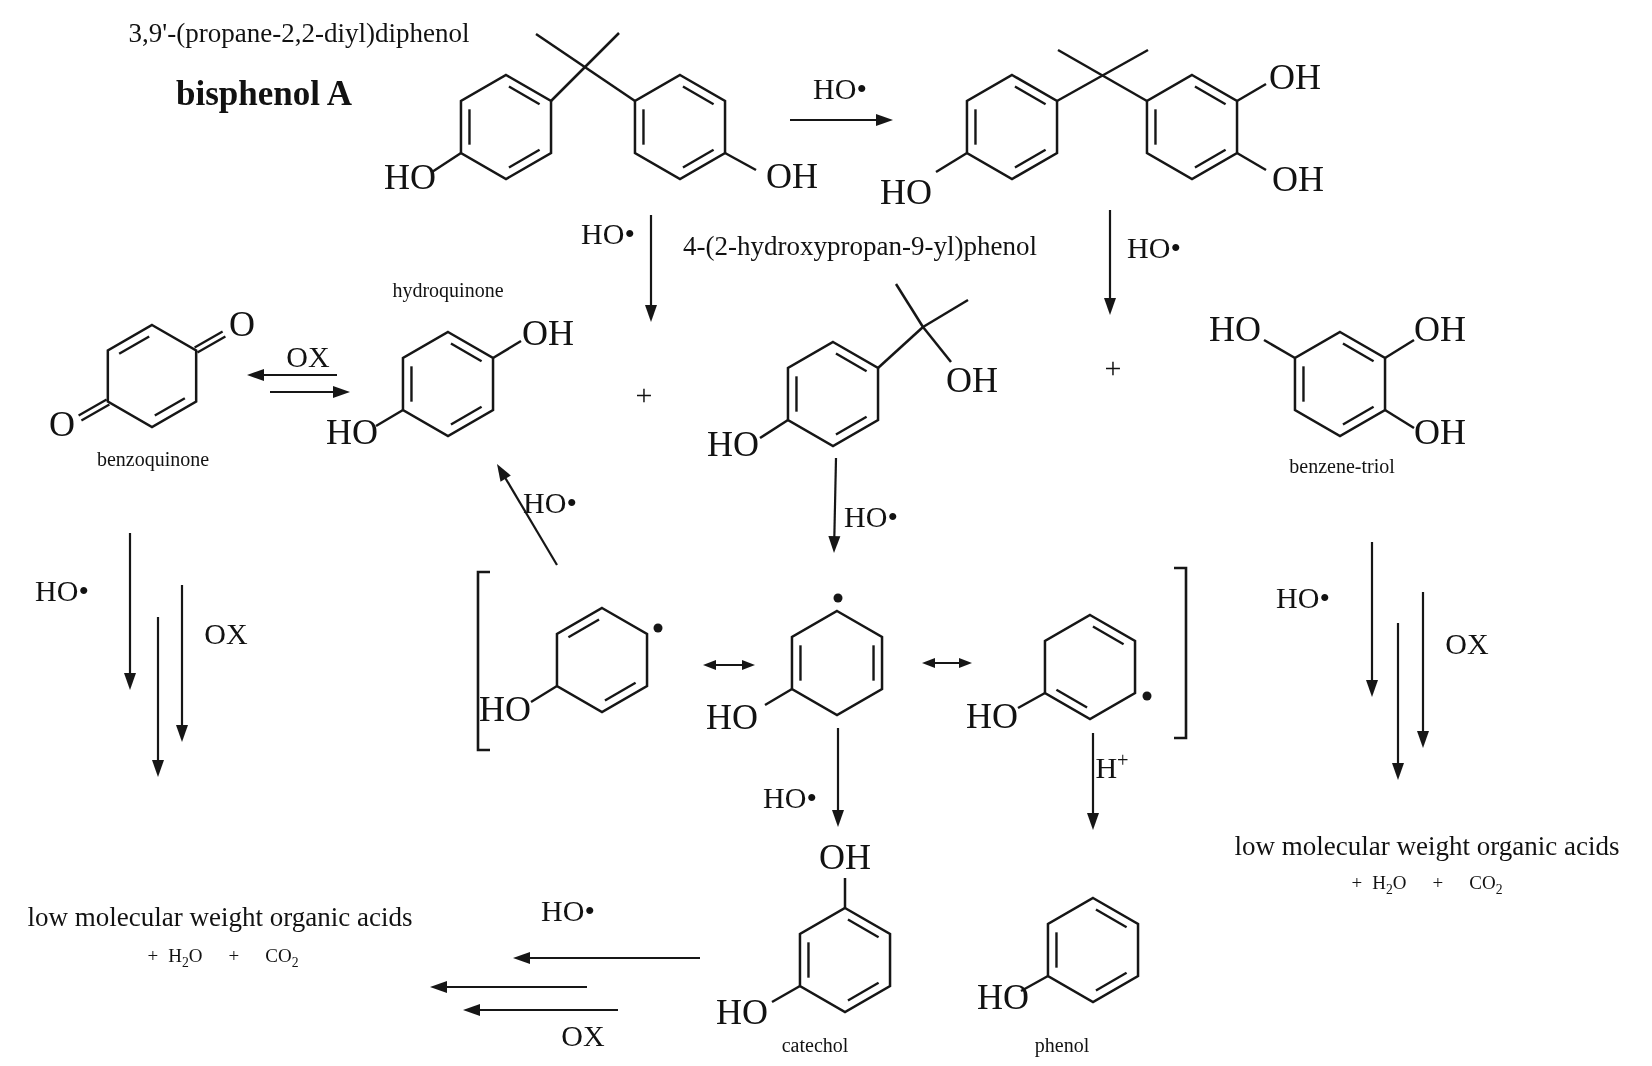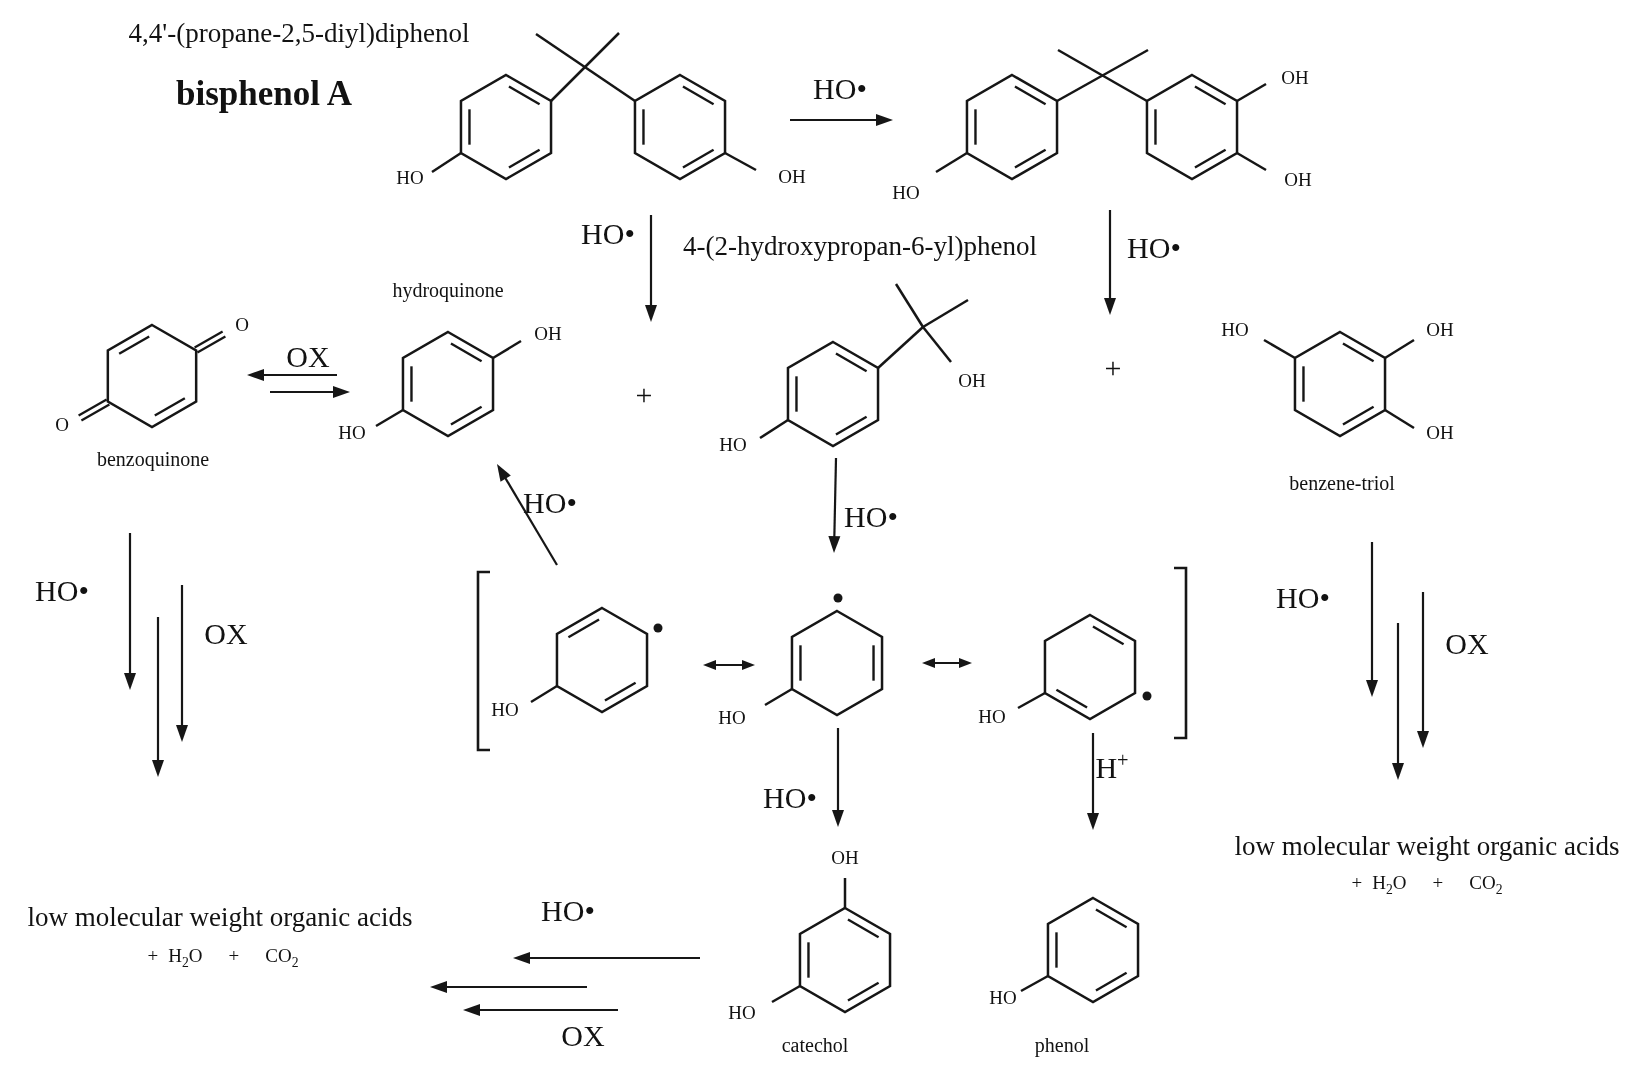--- a/index.html
+++ b/index.html
@@ -4,21 +4,21 @@
 <style>
   html,body{margin:0;padding:0;background:#fff;}
   #canvas{position:relative;width:1652px;height:1066px;background:#fff;overflow:hidden;
           font-family:"Liberation Serif","DejaVu Serif",serif;color:#121212;}
   #scheme{position:absolute;left:0;top:0;}
   .lbl{position:absolute;transform:translate(-50%,-50%);white-space:nowrap;line-height:1.1;
        text-align:center;}
   .title{font-size:27px;}
   .bold{font-weight:bold;font-size:35px;}
   .name{font-size:20px;}
-  .atom{font-size:19px;}
+  .atom{font-size:36px;}
   .reagent{font-size:30px;}
   .plus{font-size:30px;}
   .prod{font-size:27px;}
   .prod2{font-size:19px;}
   .prod2 .gap{display:inline-block;width:26px;}
   .prod2 .sgap{display:inline-block;width:10px;}
   sub{font-size:0.72em;}
   sup{font-size:0.68em;}
 </style>
 </head>
@@ -145,27 +145,27 @@
       <line x1="711" y1="665" x2="747" y2="665" stroke="#161616" stroke-width="2.2"></line>
       <polygon points="755,665 742,670 742,660" fill="#161616"></polygon>
       <polygon points="703,665 716,660 716,670" fill="#161616"></polygon>
       <line x1="930" y1="663" x2="964" y2="663" stroke="#161616" stroke-width="2.2"></line>
       <polygon points="972,663 959,668 959,658" fill="#161616"></polygon>
       <polygon points="922,663 935,658 935,668" fill="#161616"></polygon>
       <polyline points="490,572 478,572 478,750 490,750" fill="none" stroke="#161616" stroke-width="2.6"></polyline>
       <polyline points="1174,568 1186,568 1186,738 1174,738" fill="none" stroke="#161616" stroke-width="2.6"></polyline>
     </svg>
 
-  <div class="lbl title" style="left:299px;top:34px">4,4'-(propane-2,5-diyl)diphenol</div>
+  <div class="lbl title" style="left:299px;top:34px">3,9'-(propane-2,2-diyl)diphenol</div>
   <div class="lbl bold" style="left:264px;top:94px">bisphenol A</div>
-  <div class="lbl title" style="left:860px;top:247px">4-(2-hydroxypropan-6-yl)phenol</div>
+  <div class="lbl title" style="left:860px;top:247px">4-(2-hydroxypropan-9-yl)phenol</div>
 
   <div class="lbl name" style="left:448px;top:290px">hydroquinone</div>
   <div class="lbl name" style="left:153px;top:459px">benzoquinone</div>
-  <div class="lbl name" style="left:1342px;top:483px">benzene-triol</div>
+  <div class="lbl name" style="left:1342px;top:466px">benzene-triol</div>
   <div class="lbl name" style="left:815px;top:1045px">catechol</div>
   <div class="lbl name" style="left:1062px;top:1045px">phenol</div>
 
   <div class="lbl reagent" style="left:840px;top:88px">HO•</div>
   <div class="lbl reagent" style="left:608px;top:233px">HO•</div>
   <div class="lbl reagent" style="left:1154px;top:247px">HO•</div>
   <div class="lbl reagent" style="left:550px;top:502px">HO•</div>
   <div class="lbl reagent" style="left:871px;top:516px">HO•</div>
   <div class="lbl reagent" style="left:790px;top:797px">HO•</div>
   <div class="lbl reagent" style="left:62px;top:590px">HO•</div>

